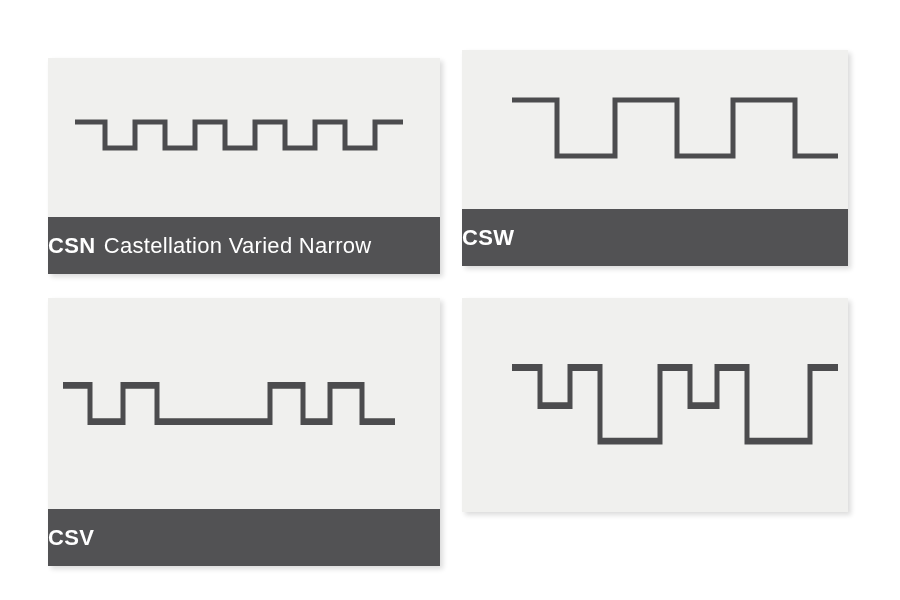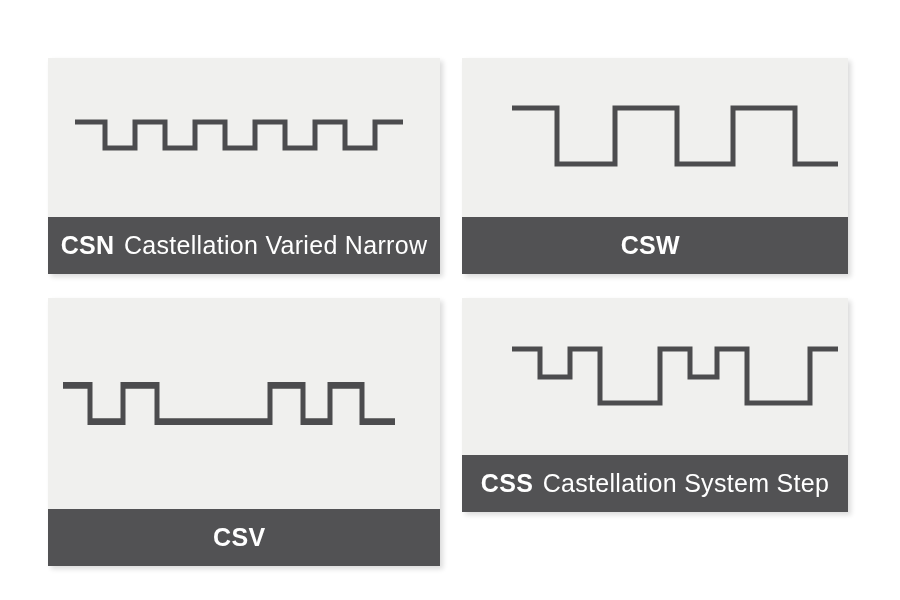--- a/index.html
+++ b/index.html
@@ -35,32 +35,31 @@
     width: 100%;
     height: 100%;
   }
   .caption-bar {
     height: 57px;
     flex: 0 0 57px;
     background: var(--caption-bg, #525254);
     color: var(--caption-text, #ffffff);
     display: flex;
     align-items: center;
-    justify-content: center;
-    font-size: 25px;
+    font-size: 22px;
     letter-spacing: 0.3px;
     white-space: nowrap;
   }
   .caption-bar b {
     font-weight: bold;
     margin-right: 0.38em;
   }
   
   #panel-0 { left: 48px;  top: 58px;  width: 392px; height: 216px; }
-  #panel-1 { left: 462px; top: 58px;  width: 386px; height: 216px; }
+  #panel-1 { left: 462px; top: 50px;  width: 386px; height: 216px; }
   #panel-2 { left: 48px;  top: 298px; width: 392px; height: 268px; }
   #panel-3 { left: 462px; top: 298px; width: 386px; height: 214px; }
 </style>
 </head>
 <body>
 
 <div class="stage">
 
   <figure class="panel" id="panel-0">
     <div class="wave-area">
@@ -95,19 +94,15 @@
       <b>CSV</b>
     </figcaption>
   </figure>
 
   <figure class="panel" id="panel-3">
     <div class="wave-area">
       <svg preserveAspectRatio="none" viewBox="0 0 386 157">
           <polyline points="50,51 78,51 78,79 108,79 108,51 138,51 138,105 198,105 198,51 228,51 228,79 255,79 255,51 285,51 285,105 348,105 348,51 376,51" fill="none" stroke="#4c4c4e" stroke-width="5" stroke-linejoin="miter" stroke-linecap="butt"></polyline>
         </svg>
     </div>
-    <figcaption class="caption-bar">
-      <b>CSS</b>
-      <span>Castellation System Step</span>
-    </figcaption>
   </figure>
 
 </div>
 
 </body></html>

